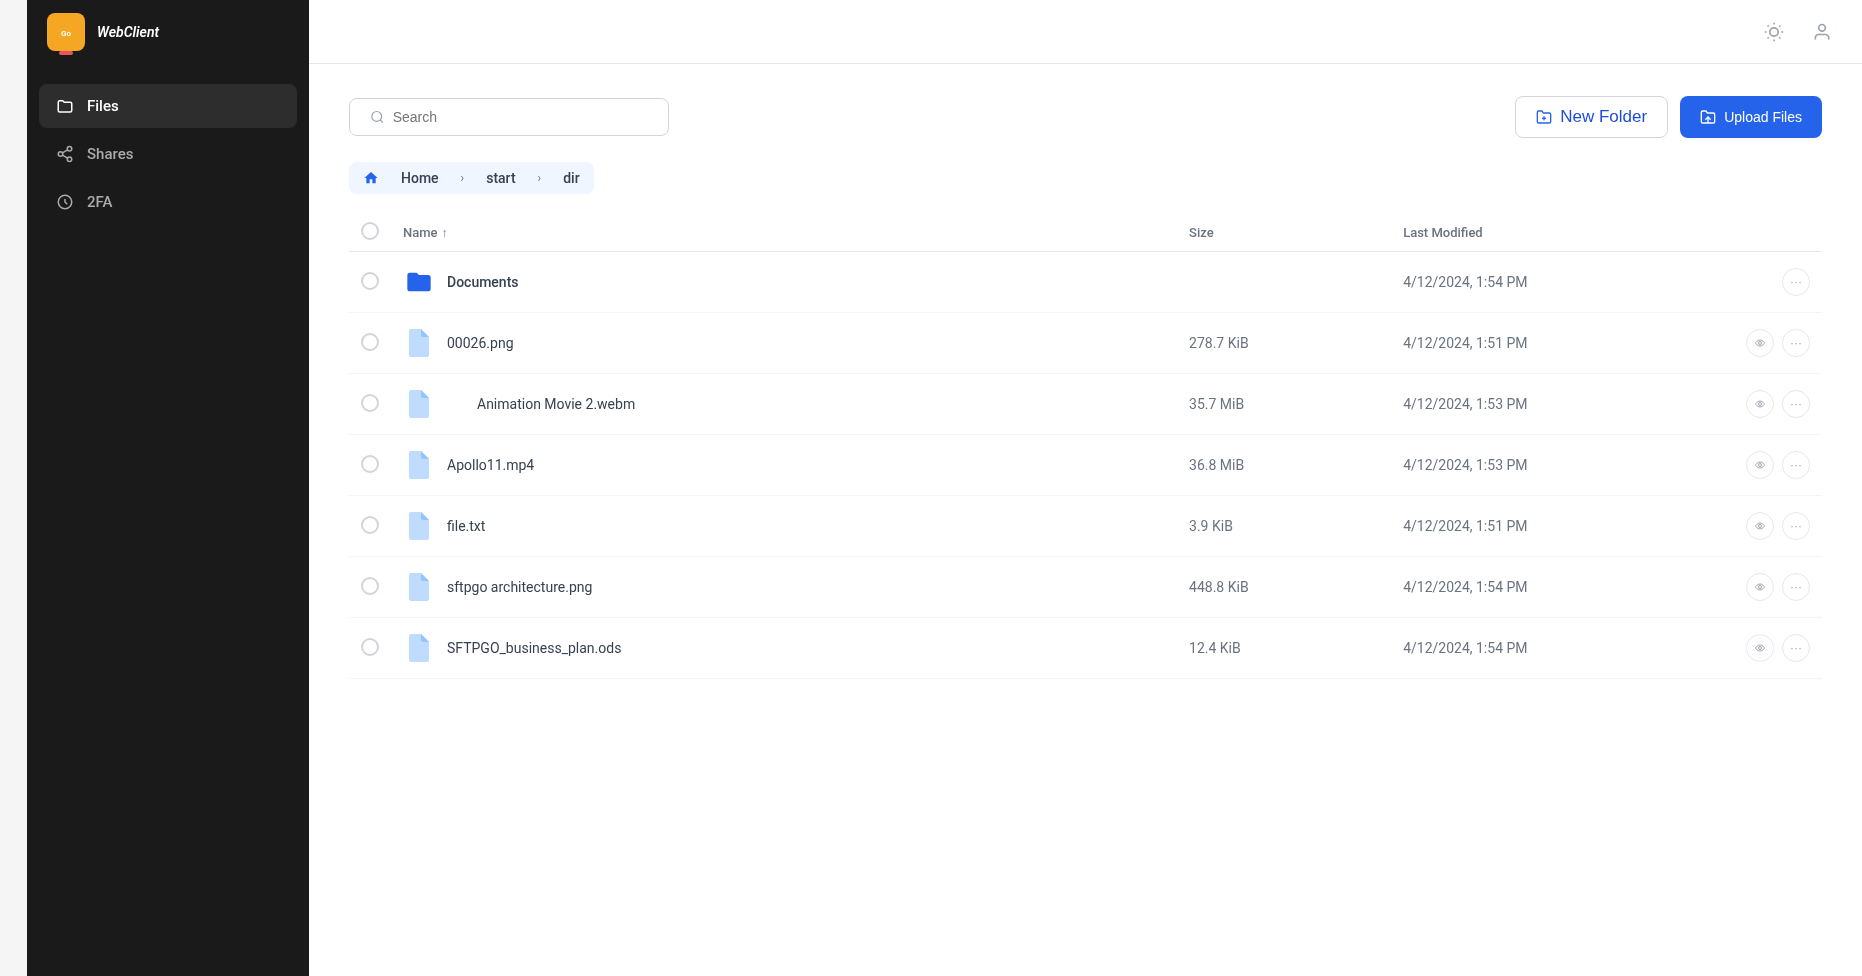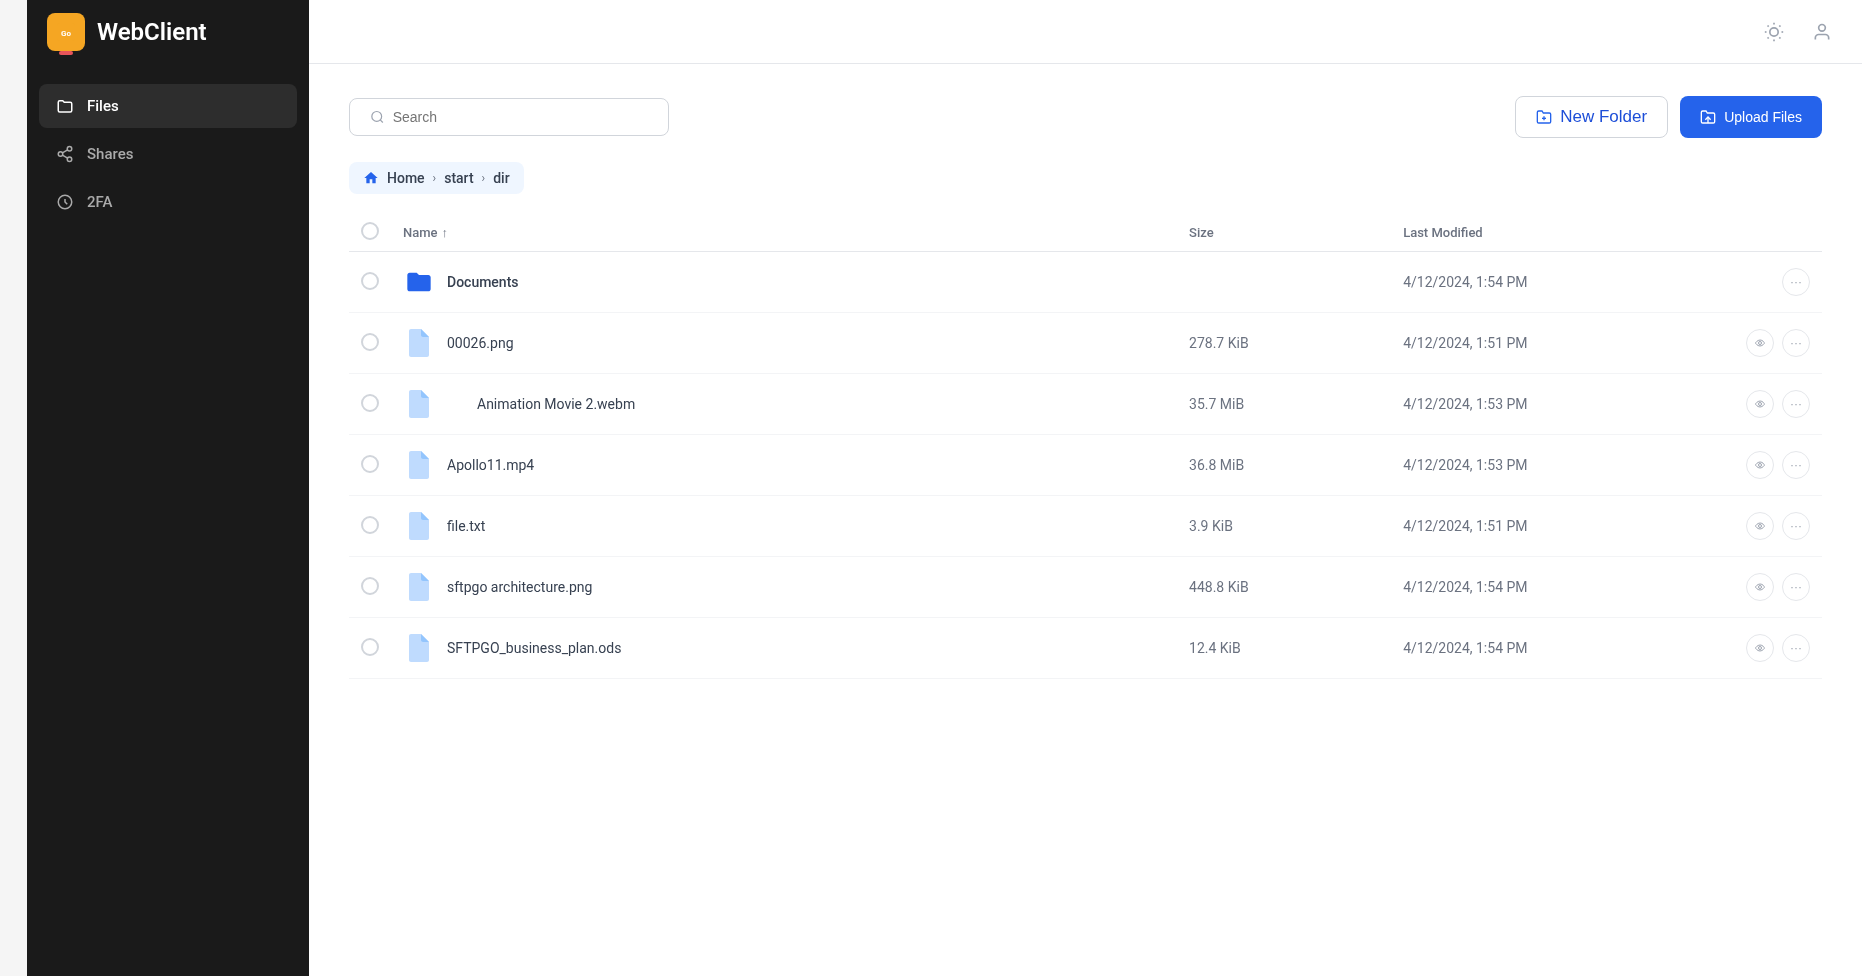--- a/index.html
+++ b/index.html
@@ -42,23 +42,24 @@
       position: absolute;
       bottom: -4px;
       left: 50%;
       transform: translateX(-50%);
       width: 14px;
       height: 4px;
       background: #e8555a;
       border-radius: 2px;
     }
     .app-title {
-      font-size: 24px;
+      font-size: 14px;
       font-weight: 600;
       color: #fff;
+      font-style: italic;
     }
     .nav-items {
       padding: 20px 12px;
       display: flex;
       flex-direction: column;
       gap: 4px;
     }
     .nav-item {
       display: flex;
       align-items: center;
@@ -173,21 +174,21 @@
       color: #fff;
       font-size: 14px;
       font-weight: 500;
       cursor: pointer;
     }
 
     
     .breadcrumb {
       display: flex;
       align-items: center;
-      gap: 8px;
+      gap: 22px;
       background: #eff6ff;
       border-radius: 8px;
       padding: 8px 14px;
       width: fit-content;
       margin-bottom: 20px;
     }
     .breadcrumb-home-icon {
       color: #2563eb;
       font-size: 16px;
       display: flex;

